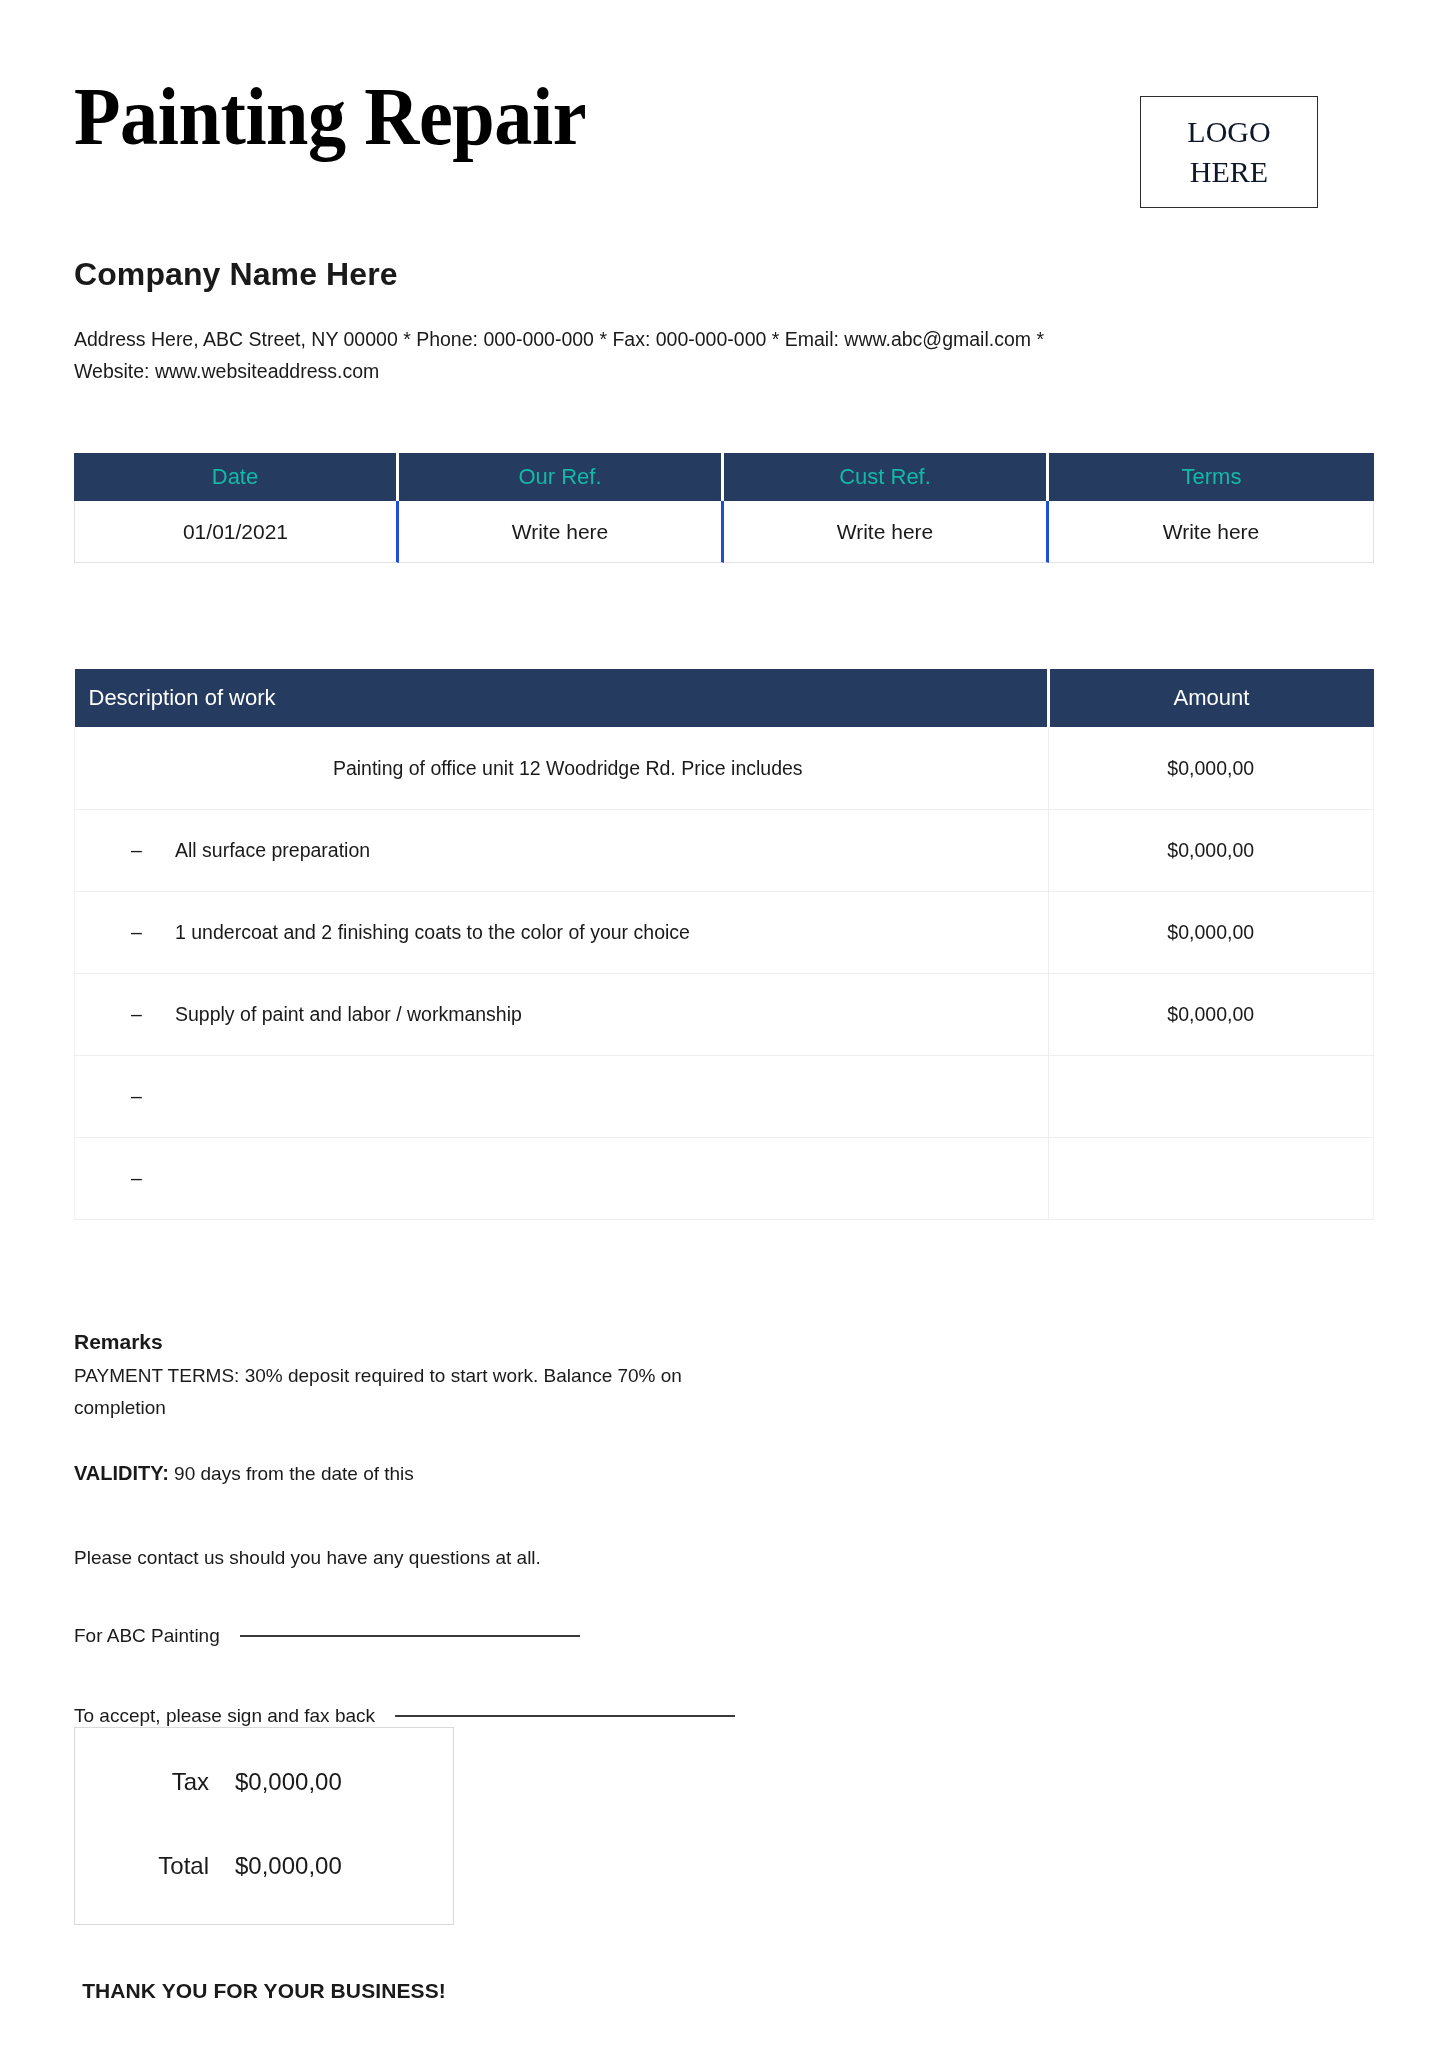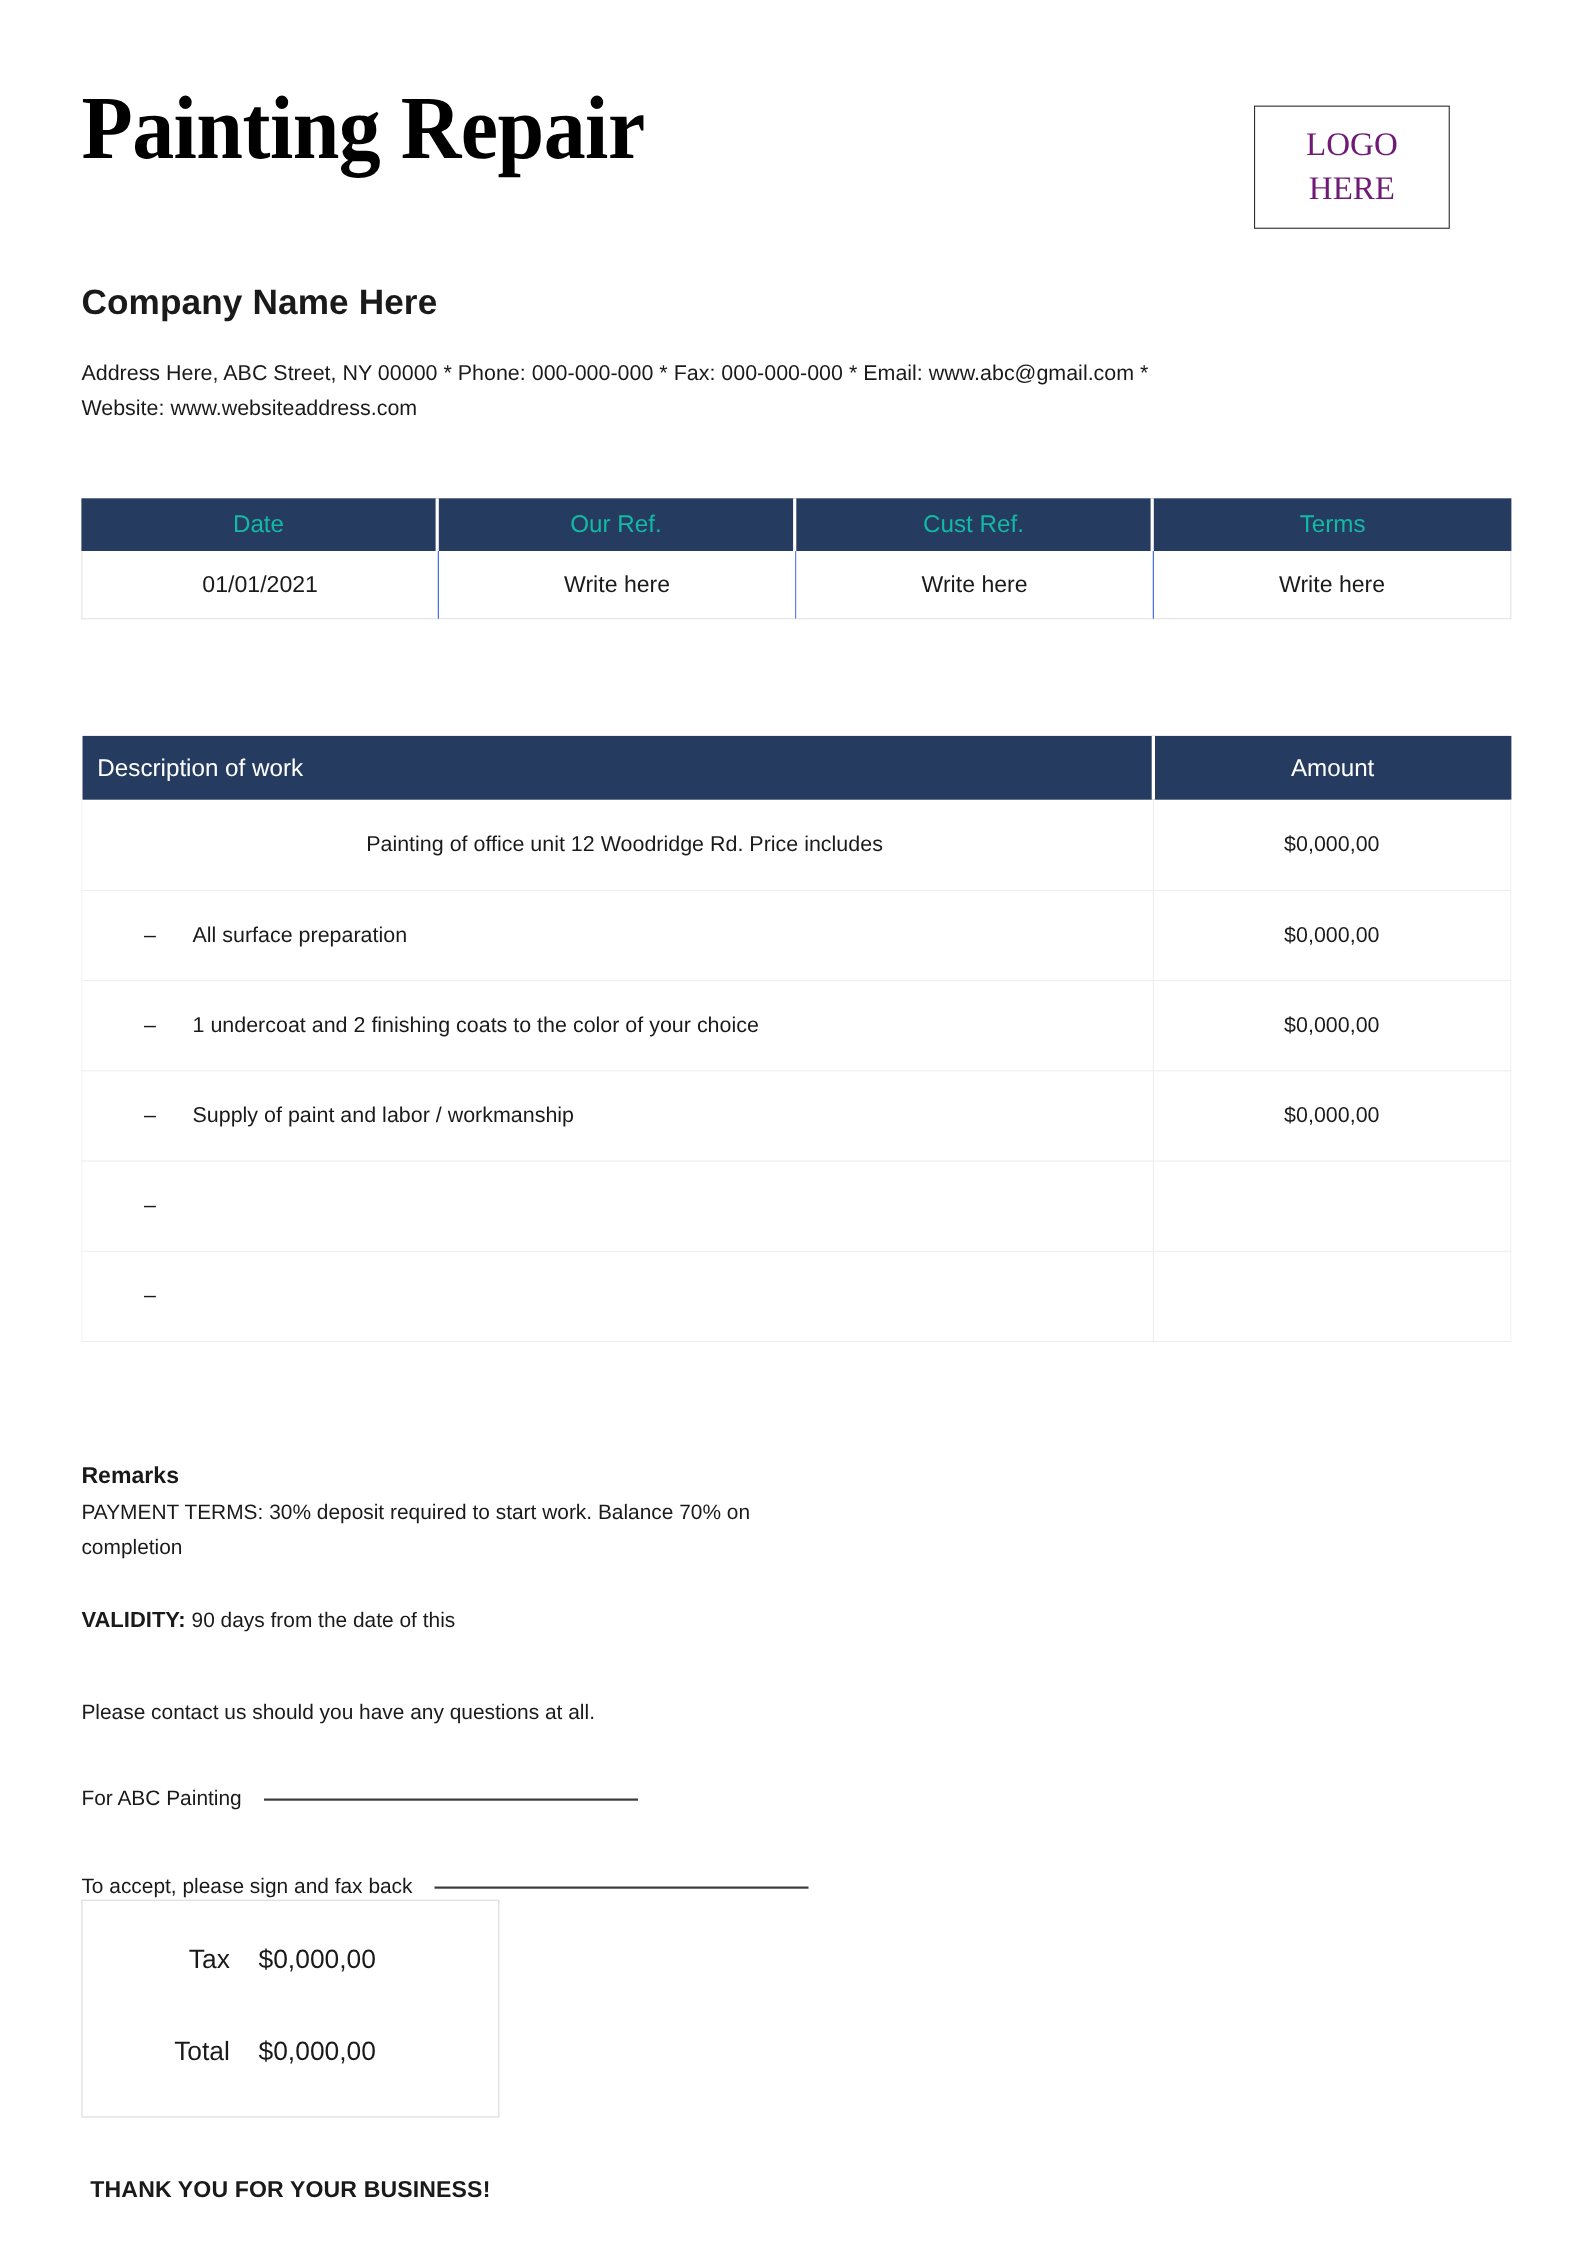--- a/index.html
+++ b/index.html
@@ -48,21 +48,21 @@
     border: 1.5px solid #2b2b2b;
     display: flex;
     flex-direction: column;
     align-items: center;
     justify-content: center;
     margin-top: 18px;
     margin-right: 56px;
     font-family: "Liberation Serif", serif;
     font-size: 30px;
     line-height: 1.35;
-    color: #701a75;
+    color: #0f172a;
     box-sizing: border-box;
   }
 
   
   .company-name {
     font-size: 32px;
     font-weight: 700;
     margin: 48px 0 0 0;
     color: #1a1a1a;
     letter-spacing: 0.1px;
@@ -99,21 +99,21 @@
   }
   .ref-head-cell:last-child { border-right: none; }
   .ref-body-cell {
     display: table-cell;
     background: #ffffff;
     color: #1a1a1a;
     font-size: 21px;
     text-align: center;
     vertical-align: middle;
     height: 62px;
-    border-right: 1px solid #1d4ed8;
+    border-right: 3px solid #1d4ed8;
     border-bottom: 1px solid #e3e3e5;
     box-sizing: border-box;
   }
   .ref-body-cell:first-child { border-left: 1px solid #e3e3e5; }
   .ref-body-cell:last-child { border-right: 1px solid #e3e3e5; }
 
   
   .work-table {
     margin-top: 106px;
     width: 1300px;

